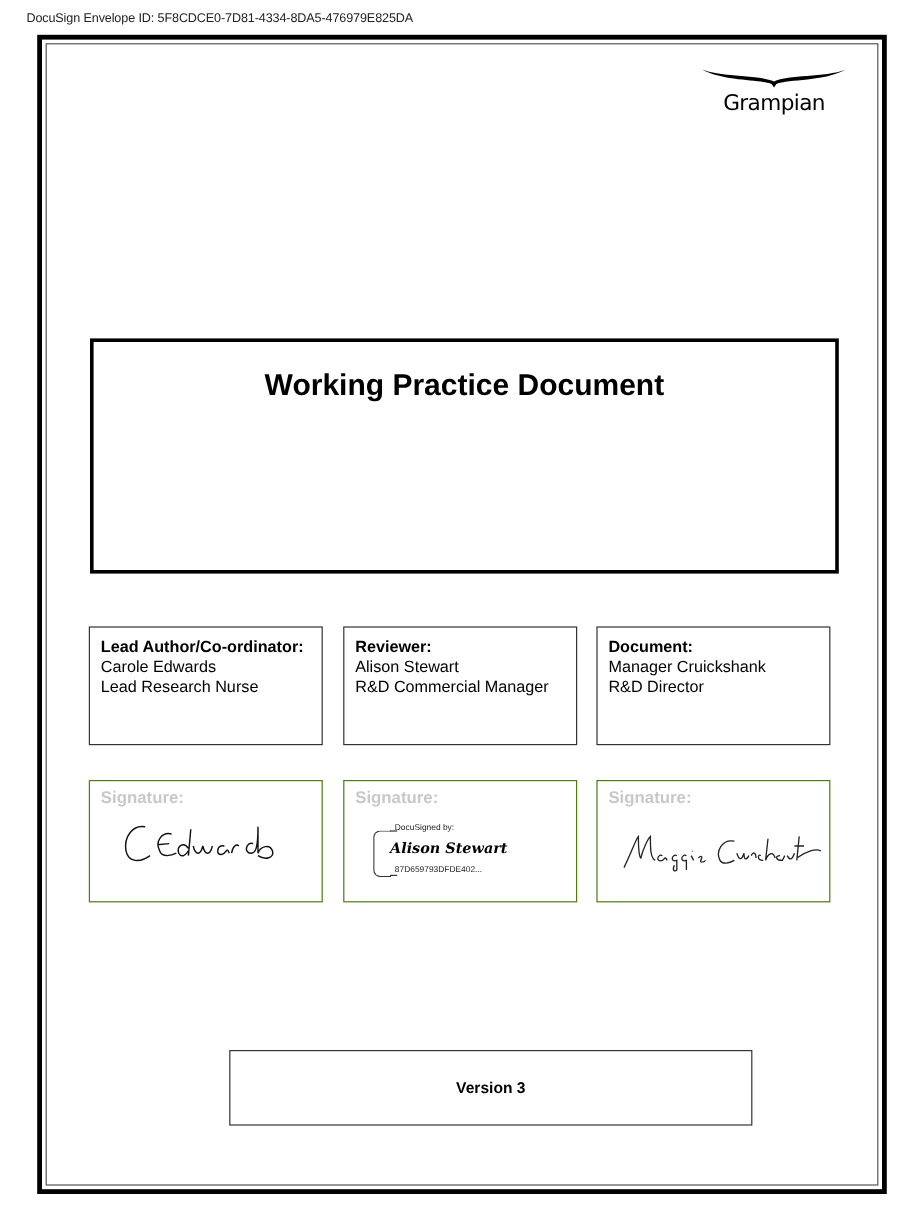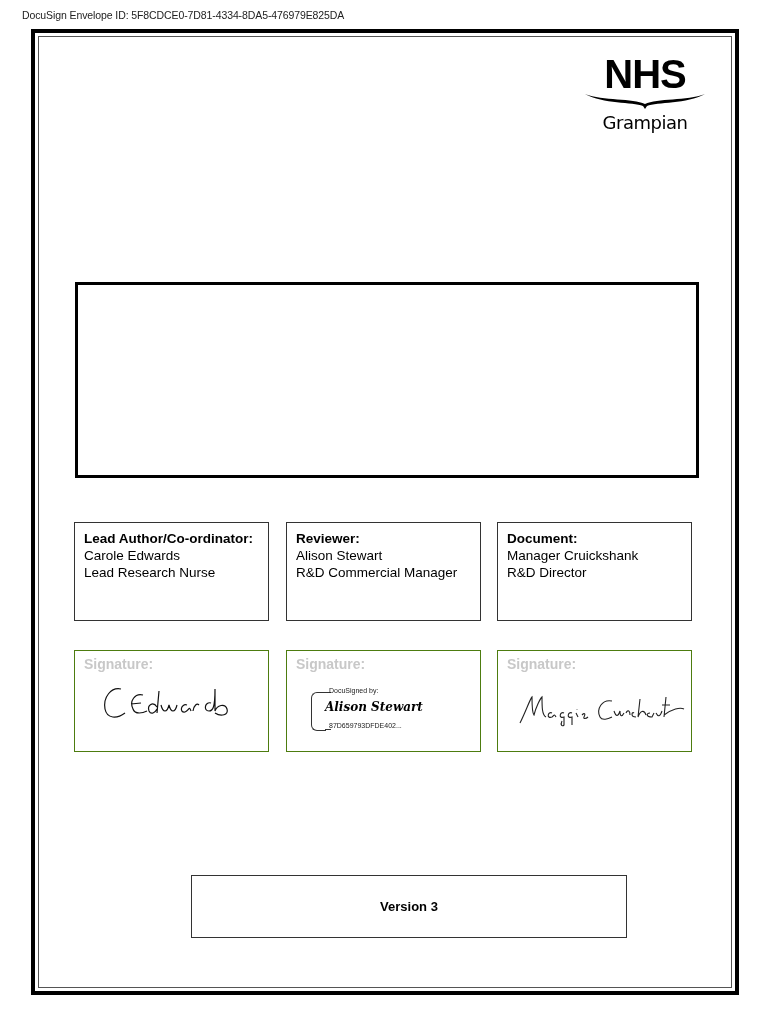--- a/index.html
+++ b/index.html
@@ -89,28 +89,28 @@
 </head>
 <body>
 
 <div class="envelope-id">DocuSign Envelope ID: 5F8CDCE0-7D81-4334-8DA5-476979E825DA</div>
 
 <div class="frame-outer">
   <div class="frame-inner"></div>
 </div>
 
 <div class="logo">
-  <span class="nhs">NHS</span>
   <svg width="124" height="18" viewBox="0 0 124 18">
     <path d="M2 2 C 20 12, 50 10, 60 14 L62 17 L64 14 C 74 10, 104 12, 122 2 C 104 9, 74 6, 62 12 C 50 6, 20 9, 2 2 Z" fill="#000"></path>
   </svg>
   <span class="region">Grampian</span>
 </div>
 
 <div class="title-box">
+  <div class="title">Working Practice Document</div>
 </div>
 
 <div class="role-box" style="left:74px;">
   <span class="role-label">Lead Author/Co-ordinator:</span>
   <span class="line">Carole Edwards</span>
   <span class="line">Lead Research Nurse</span>
 </div>
 <div class="role-box" style="left:286px;">
   <span class="role-label">Reviewer:</span>
   <span class="line">Alison Stewart</span>

